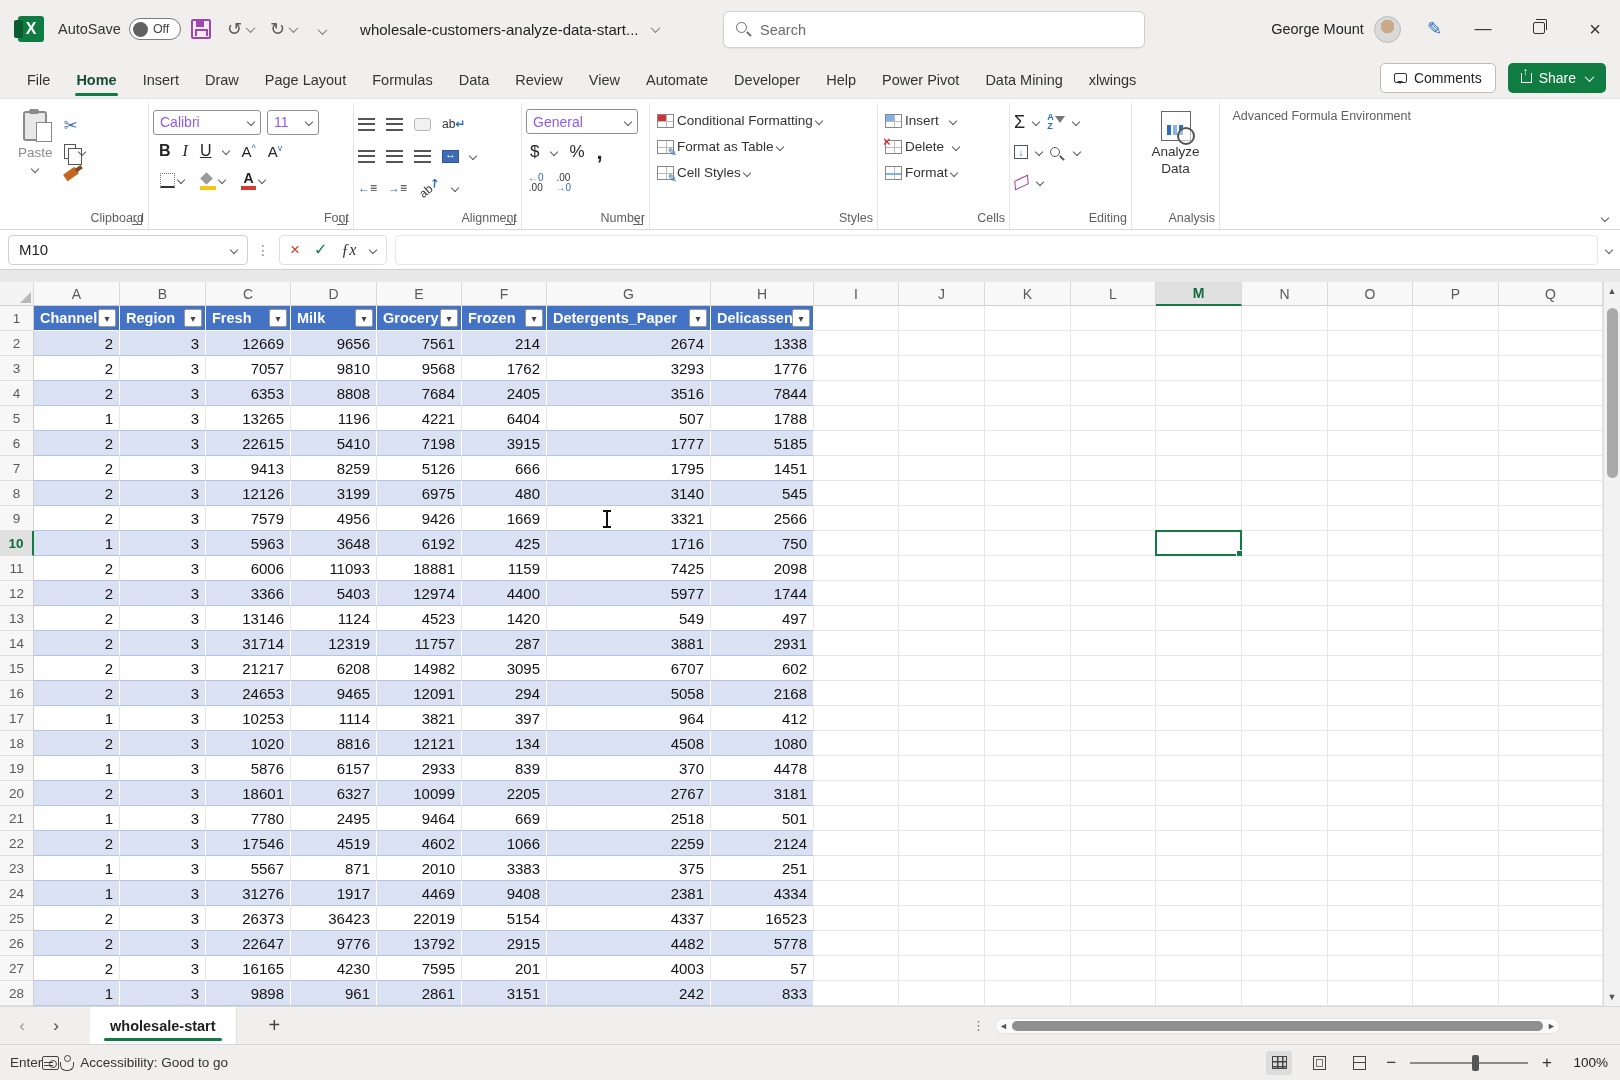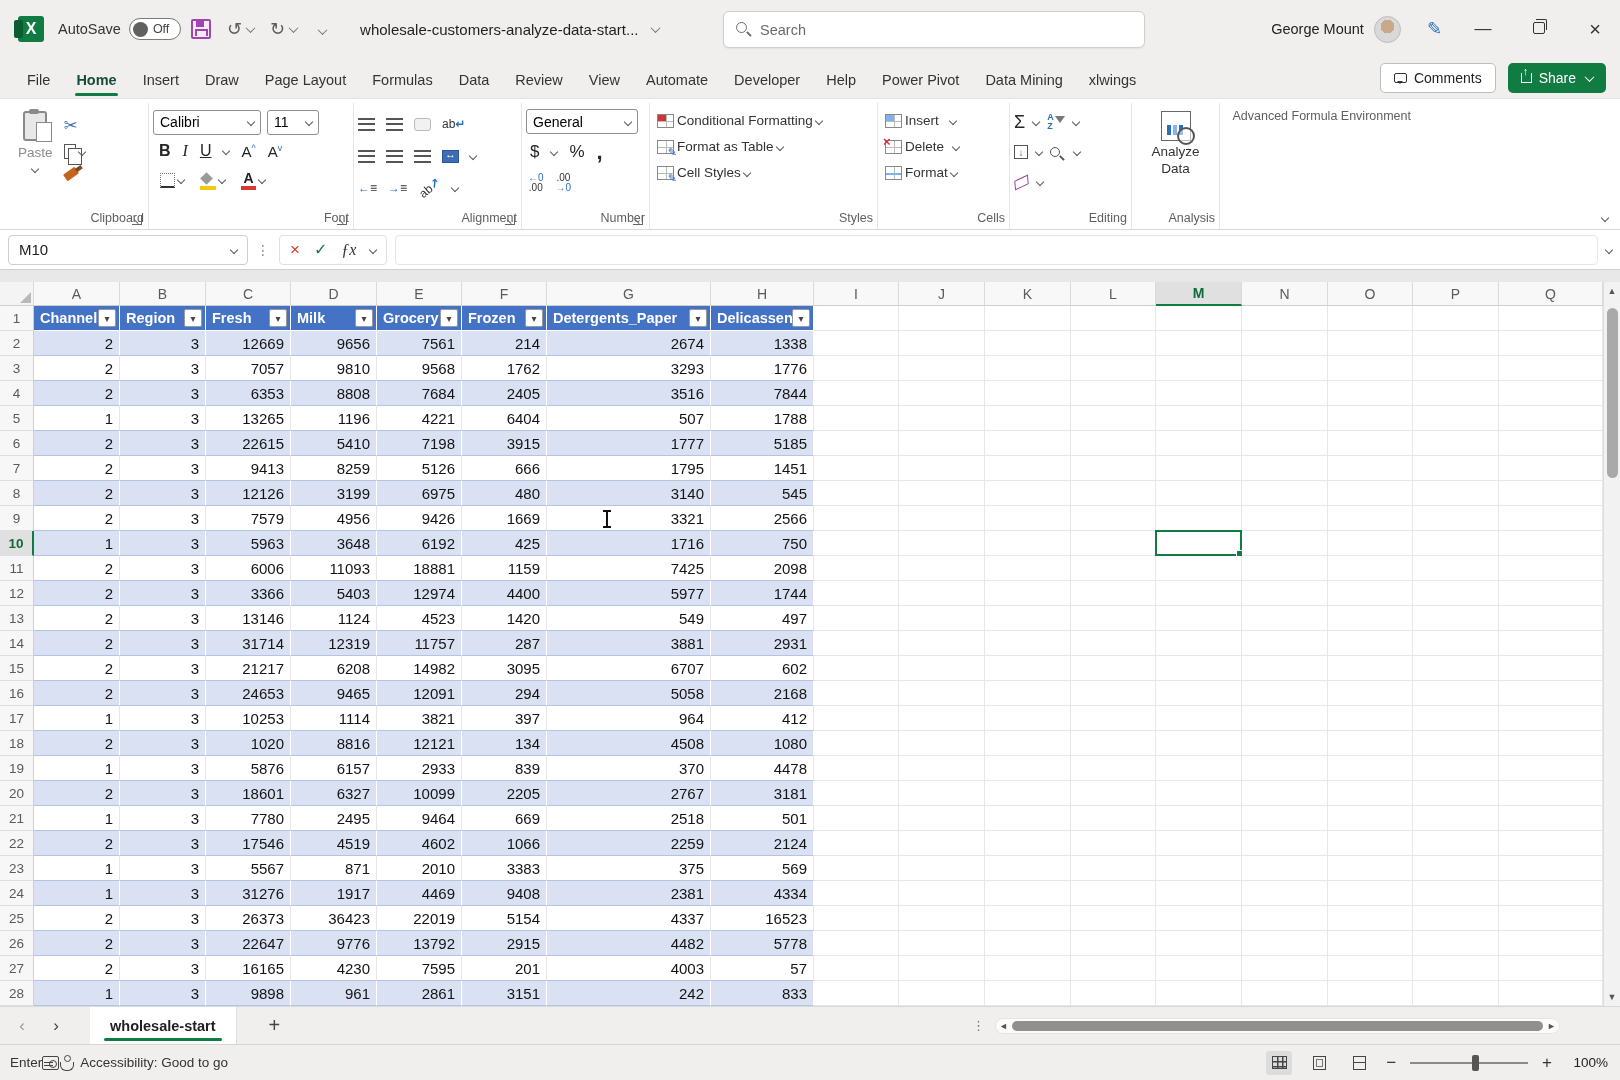--- a/index.html
+++ b/index.html
@@ -66,21 +66,21 @@
   .paste-ic::before { content:""; position:absolute; left:4px; top:-4px; width:10px; height:5px; background:#8a8a8a; border-radius:2px; }
   .paste-ic::after { content:""; position:absolute; right:-7px; bottom:-3px; width:14px; height:18px; background:#fff; border:1.6px solid #8a8a8a; }
   .gray { color:#8c8c8c; }
   .scissors { font-size:17px; color:#3e6db5; }
   .copy-ic { width:12px; height:15px; border:1.6px solid #555; background:#fff; position:relative; }
   .copy-ic::after { content:""; position:absolute; left:3px; top:3px; width:12px; height:15px; border:1.6px solid #555; background:#fff; }
   .painter-ic { width:14px; height:8px; background:#c4641d; border-radius:1px; transform:rotate(-35deg); position:relative; top:3px; }
   .painter-ic::after { content:""; position:absolute; right:-6px; top:2px; width:7px; height:4px; background:#7a4a21; }
 
   
-  .combo { height:25px; border:1px solid #8f8f8f; border-radius:3px; background:#fff; display:flex; align-items:center; justify-content:space-between; padding:0 6px; font-size:14px; color:#000000; }
+  .combo { height:25px; border:1px solid #8f8f8f; border-radius:3px; background:#fff; display:flex; align-items:center; justify-content:space-between; padding:0 6px; font-size:14px; color:#8b5cf6; }
   .fw { width:108px; } .fs { width:52px; }
   .bld { font-weight:bold; font-size:16px; }
   .ita { font-style:italic; font-family:"Liberation Serif",serif; font-size:16px; }
   .und { text-decoration:underline; font-size:16px; }
   .fsz { font-size:15px; position:relative; }
   .fsz sup { font-size:9px; color:#2b6fbf; }
   .border-ic { width:15px; height:15px; border:1px dotted #777; border-bottom:2px solid #333; position:relative; }
   .fill-ic { position:relative; width:16px; height:12px; }
   .fill-ic::before { content:""; position:absolute; left:2px; top:0; width:9px; height:9px; background:#9a9a9a; transform:rotate(45deg); }
   .fill-ic::after { content:""; position:absolute; left:0; bottom:-4px; width:16px; height:4px; background:#f2c811; }
@@ -1009,21 +1009,21 @@
         </div>
         <div class="grow">
           <div class="gut" style="width: 34px;">23</div>
           <div class="cell num plain-t" style="width: 86px;">1</div>
           <div class="cell num plain-t" style="width: 86px;">3</div>
           <div class="cell num plain-t" style="width: 85px;">5567</div>
           <div class="cell num plain-t" style="width: 86px;">871</div>
           <div class="cell num plain-t" style="width: 85px;">2010</div>
           <div class="cell num plain-t" style="width: 85px;">3383</div>
           <div class="cell num plain-t" style="width: 164px;">375</div>
-          <div class="cell num plain-t" style="width: 103px;">569</div>
+          <div class="cell num plain-t" style="width: 103px;">251</div>
           <div class="cell" style="width: 85px;"></div>
           <div class="cell" style="width: 86px;"></div>
           <div class="cell" style="width: 86px;"></div>
           <div class="cell" style="width: 85px;"></div>
           <div class="cell" style="width: 86px;"></div>
           <div class="cell" style="width: 86px;"></div>
           <div class="cell" style="width: 85px;"></div>
           <div class="cell" style="width: 86px;"></div>
           <div class="cell" style="width: 104px;"></div>
         </div>

